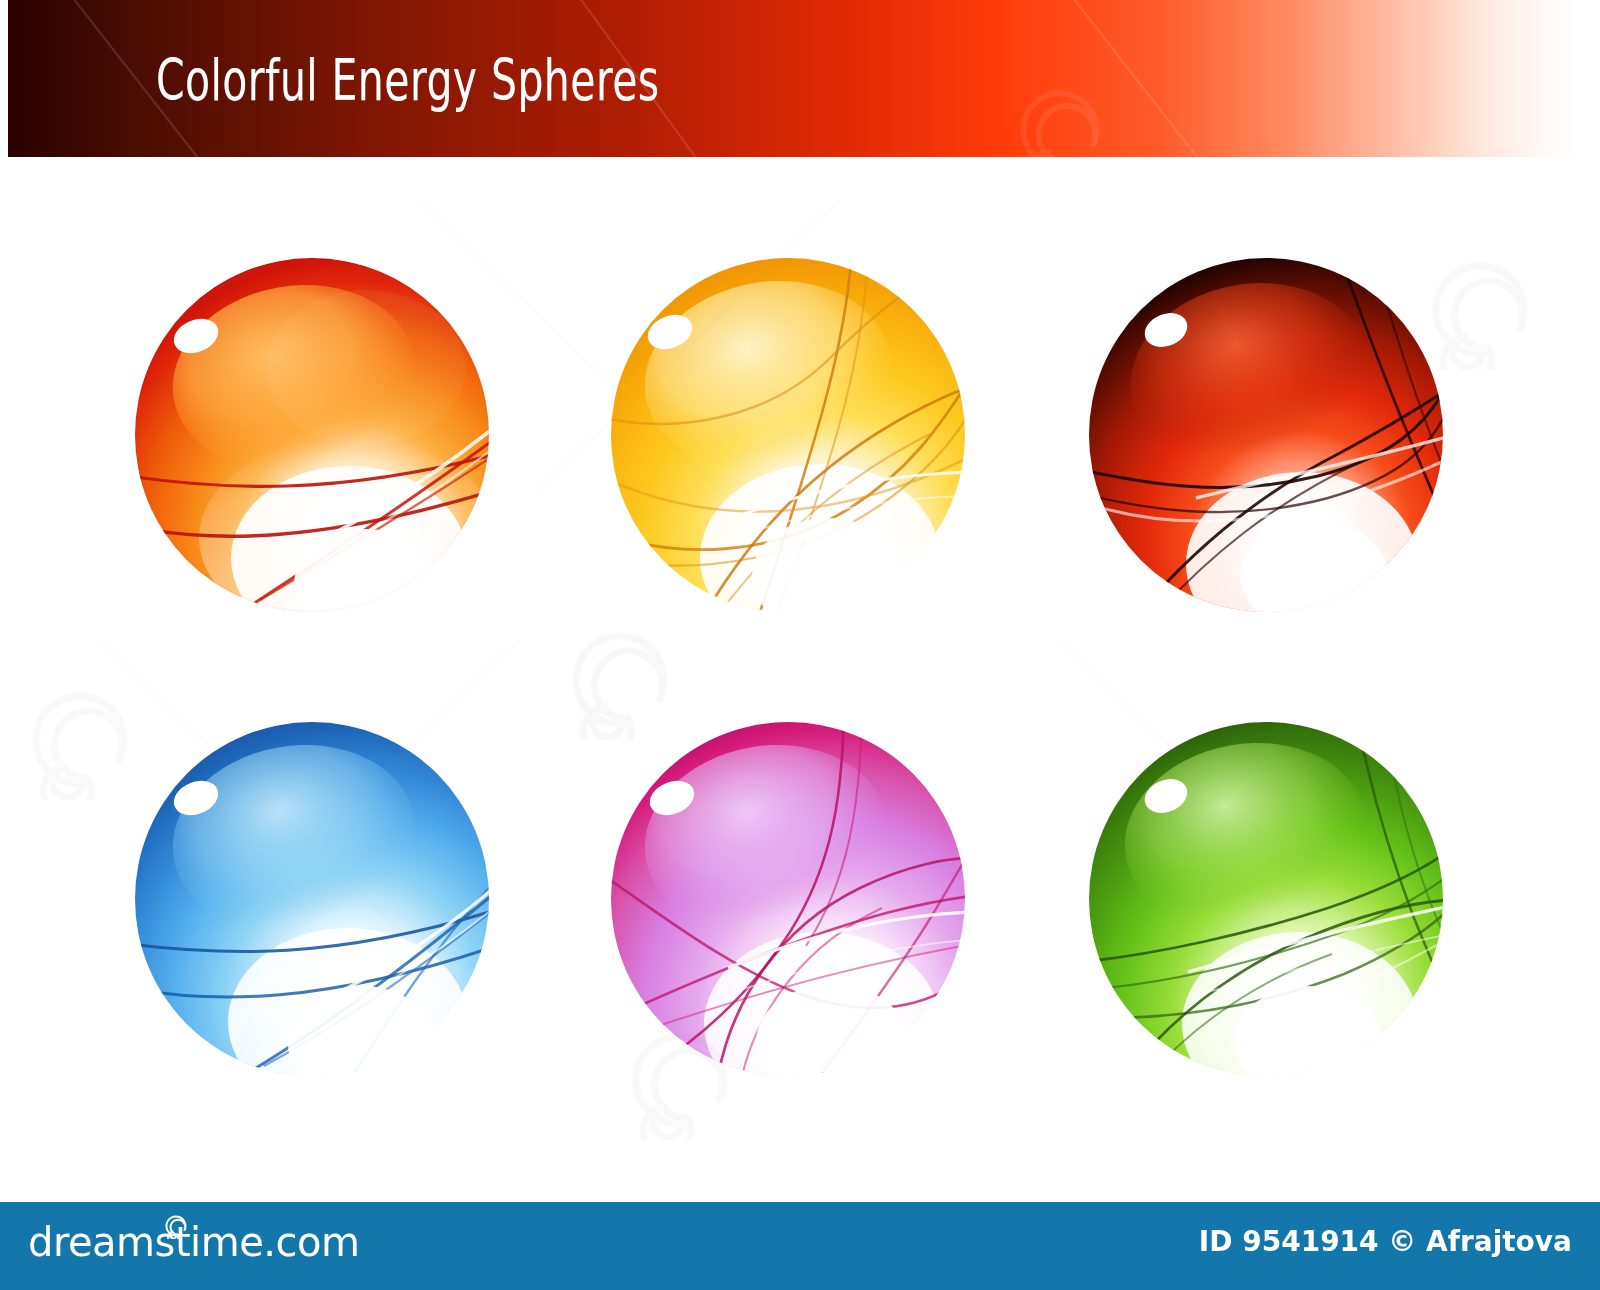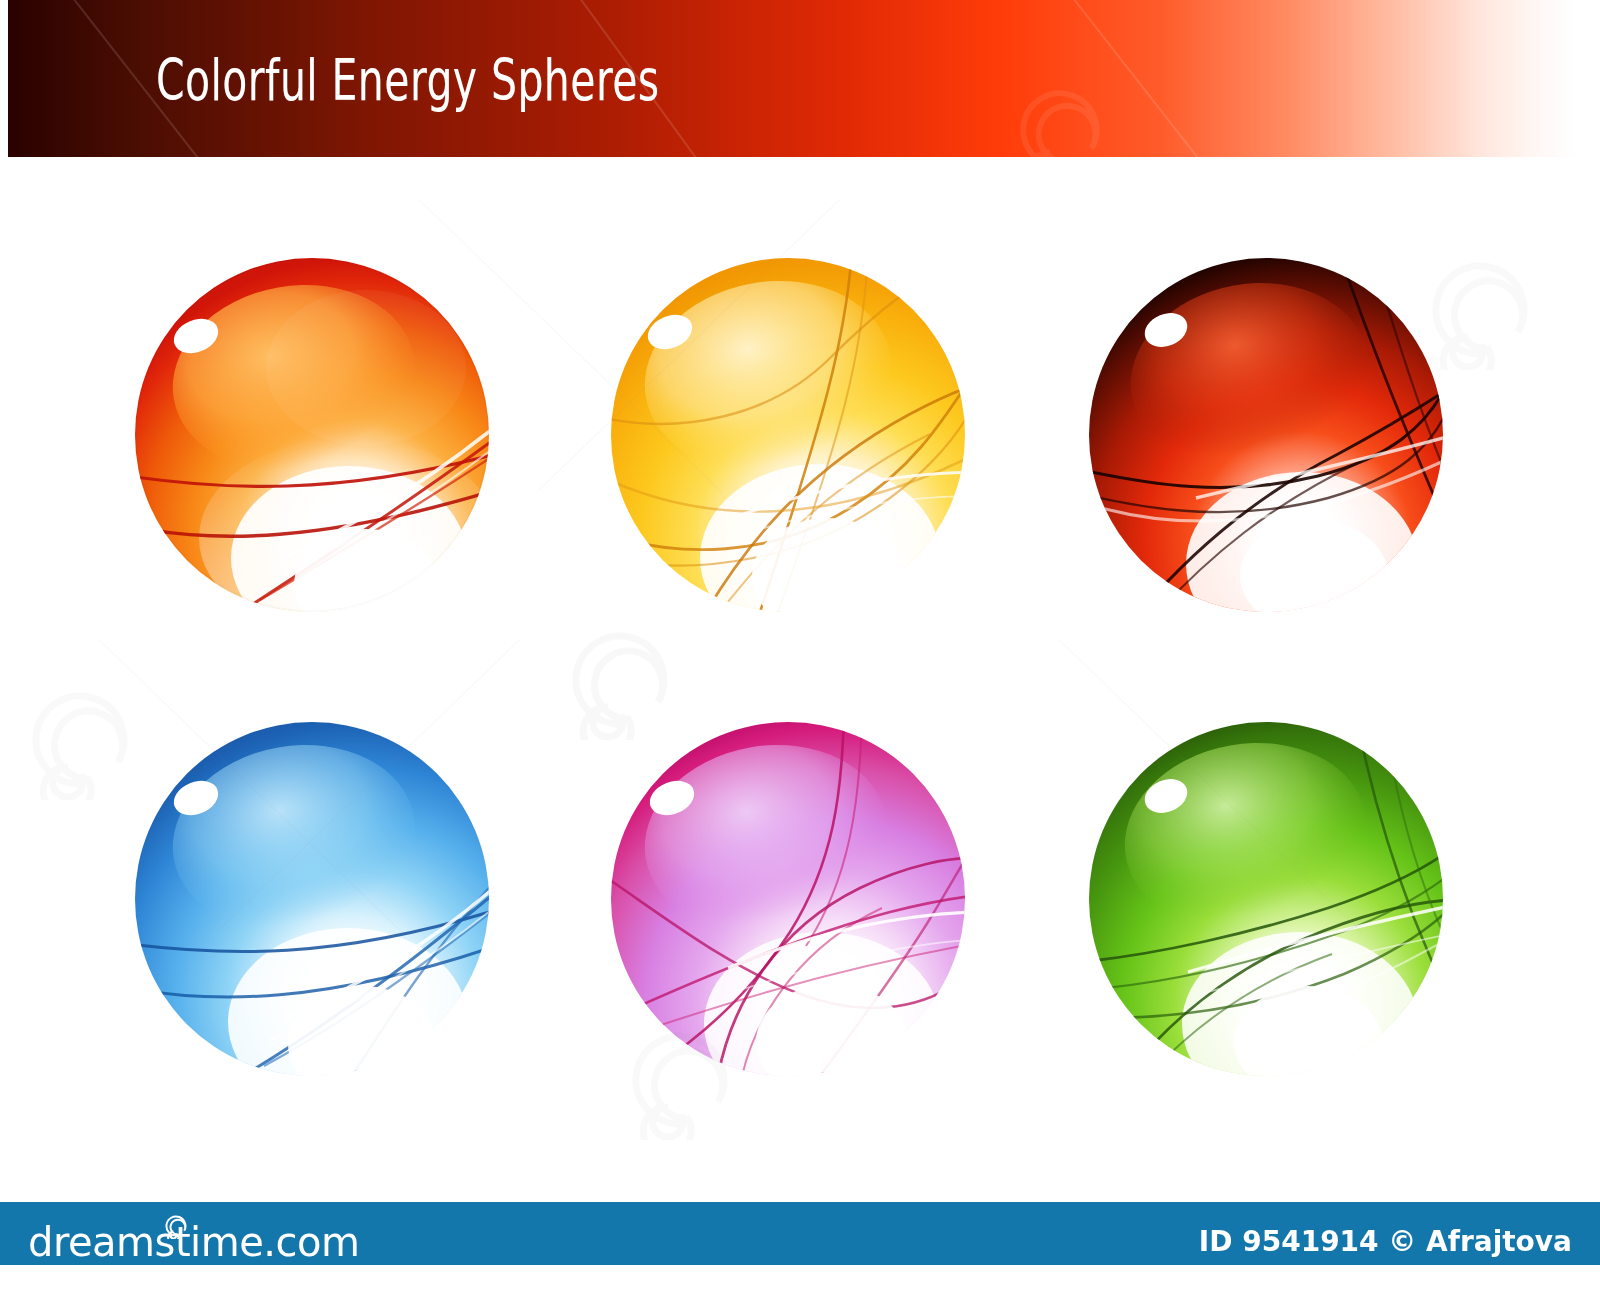--- a/index.html
+++ b/index.html
@@ -65,21 +65,21 @@
     pointer-events:none;
   }
   .wm-spiral{position:absolute;opacity:.5;}
   .wm-streak{
     position:absolute;background:rgba(150,150,150,.07);height:1px;
     transform-origin:0 0;
   }
 
   
   #footer-bar{
-    position:absolute;left:0;top:1202px;width:1600px;height:63px;
+    position:absolute;left:0;top:1202px;width:1600px;height:88px;
     background:#1477ab;
   }
   #footer-logo{
     position:absolute;left:28px;top:20px;
     color:#ffffff;
     font-family:"DejaVu Sans","Liberation Sans",sans-serif;
     font-size:40px;font-weight:400;letter-spacing:-0.5px;
     white-space:nowrap;line-height:1;
   }
   #footer-logo-spiral{

